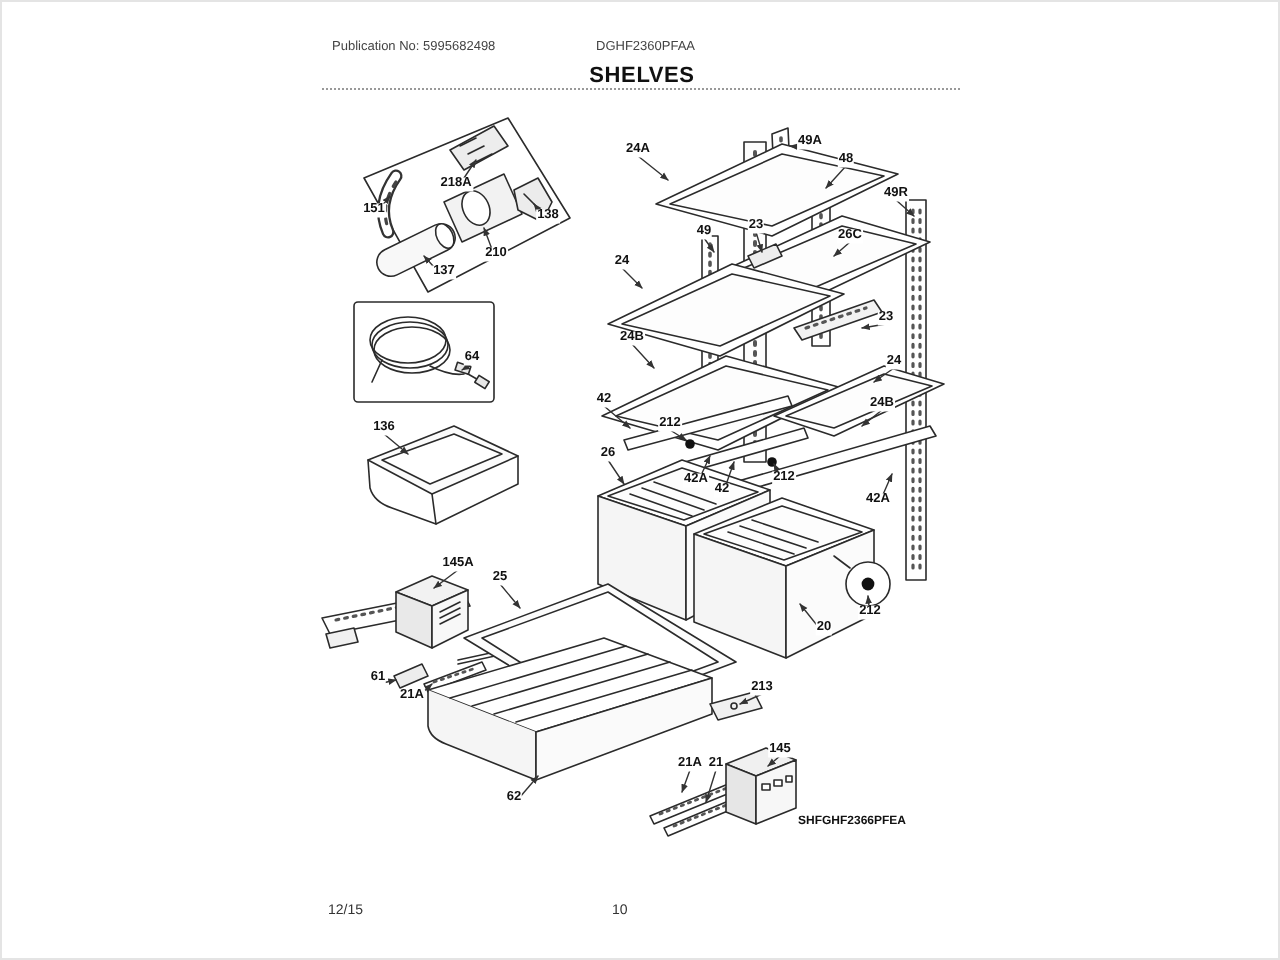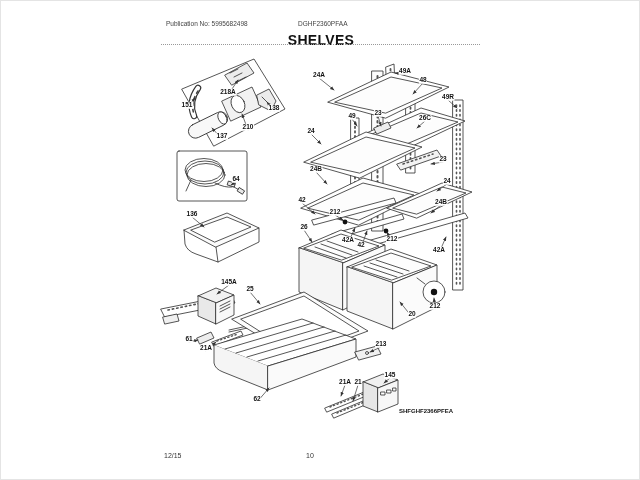--- a/index.html
+++ b/index.html
@@ -2,21 +2,21 @@
 <html><head>
 <meta charset="utf-8">
 <style>
   html,body{margin:0;padding:0;background:#fff;}
   .page{position:relative;width:640px;height:480px;background:#ffffff;
         font-family:"Liberation Sans",sans-serif;color:#111;overflow:hidden;
         border:1px solid #e4e4e4;box-sizing:border-box;}
   .hdr-pub{position:absolute;left:165px;top:19px;font-size:6.5px;color:#444;}
   .hdr-model{position:absolute;left:297px;top:19px;font-size:6.5px;color:#444;}
   .hdr-title{position:absolute;left:0;top:31px;width:640px;text-align:center;
-             font-size:14px;font-weight:bold;letter-spacing:.3px;}
+             font-size:11px;font-weight:bold;letter-spacing:.3px;}
   .rule{position:absolute;left:160px;top:43px;width:319px;border-top:1px dotted #999;}
   .footer-left{position:absolute;left:163px;top:451px;font-size:7px;color:#333;}
   .footer-page{position:absolute;left:305px;top:451px;font-size:7px;color:#333;}
   .diagram-id{position:absolute;left:398px;top:407px;font-size:6px;font-weight:bold;}
   svg.art{position:absolute;left:0;top:0;}
   .callout{position:absolute;transform:translate(-50%,-50%);font-size:6.5px;
            font-weight:bold;line-height:1;background:#fff;padding:0 .5px;
            white-space:nowrap;}
   #leader-layer line{stroke:#333;stroke-width:.7;}
 </style>

